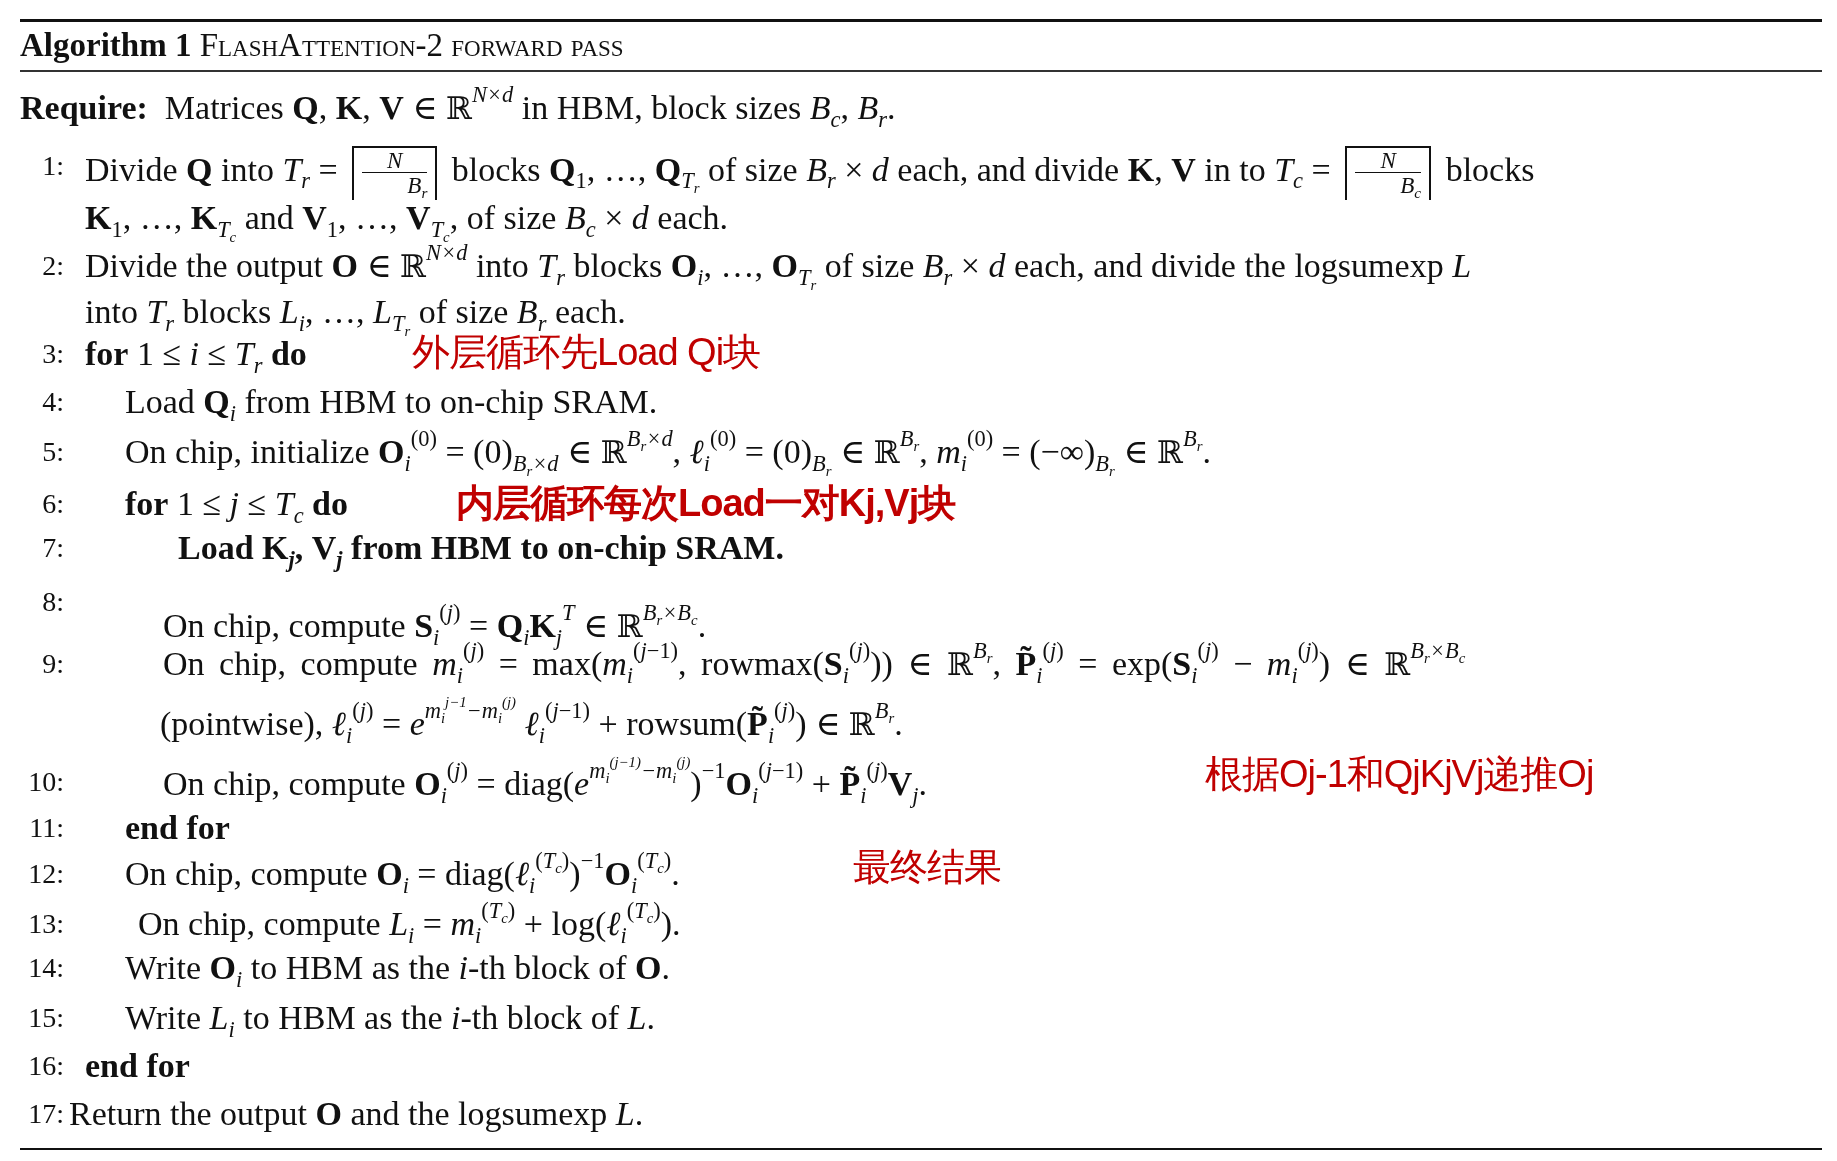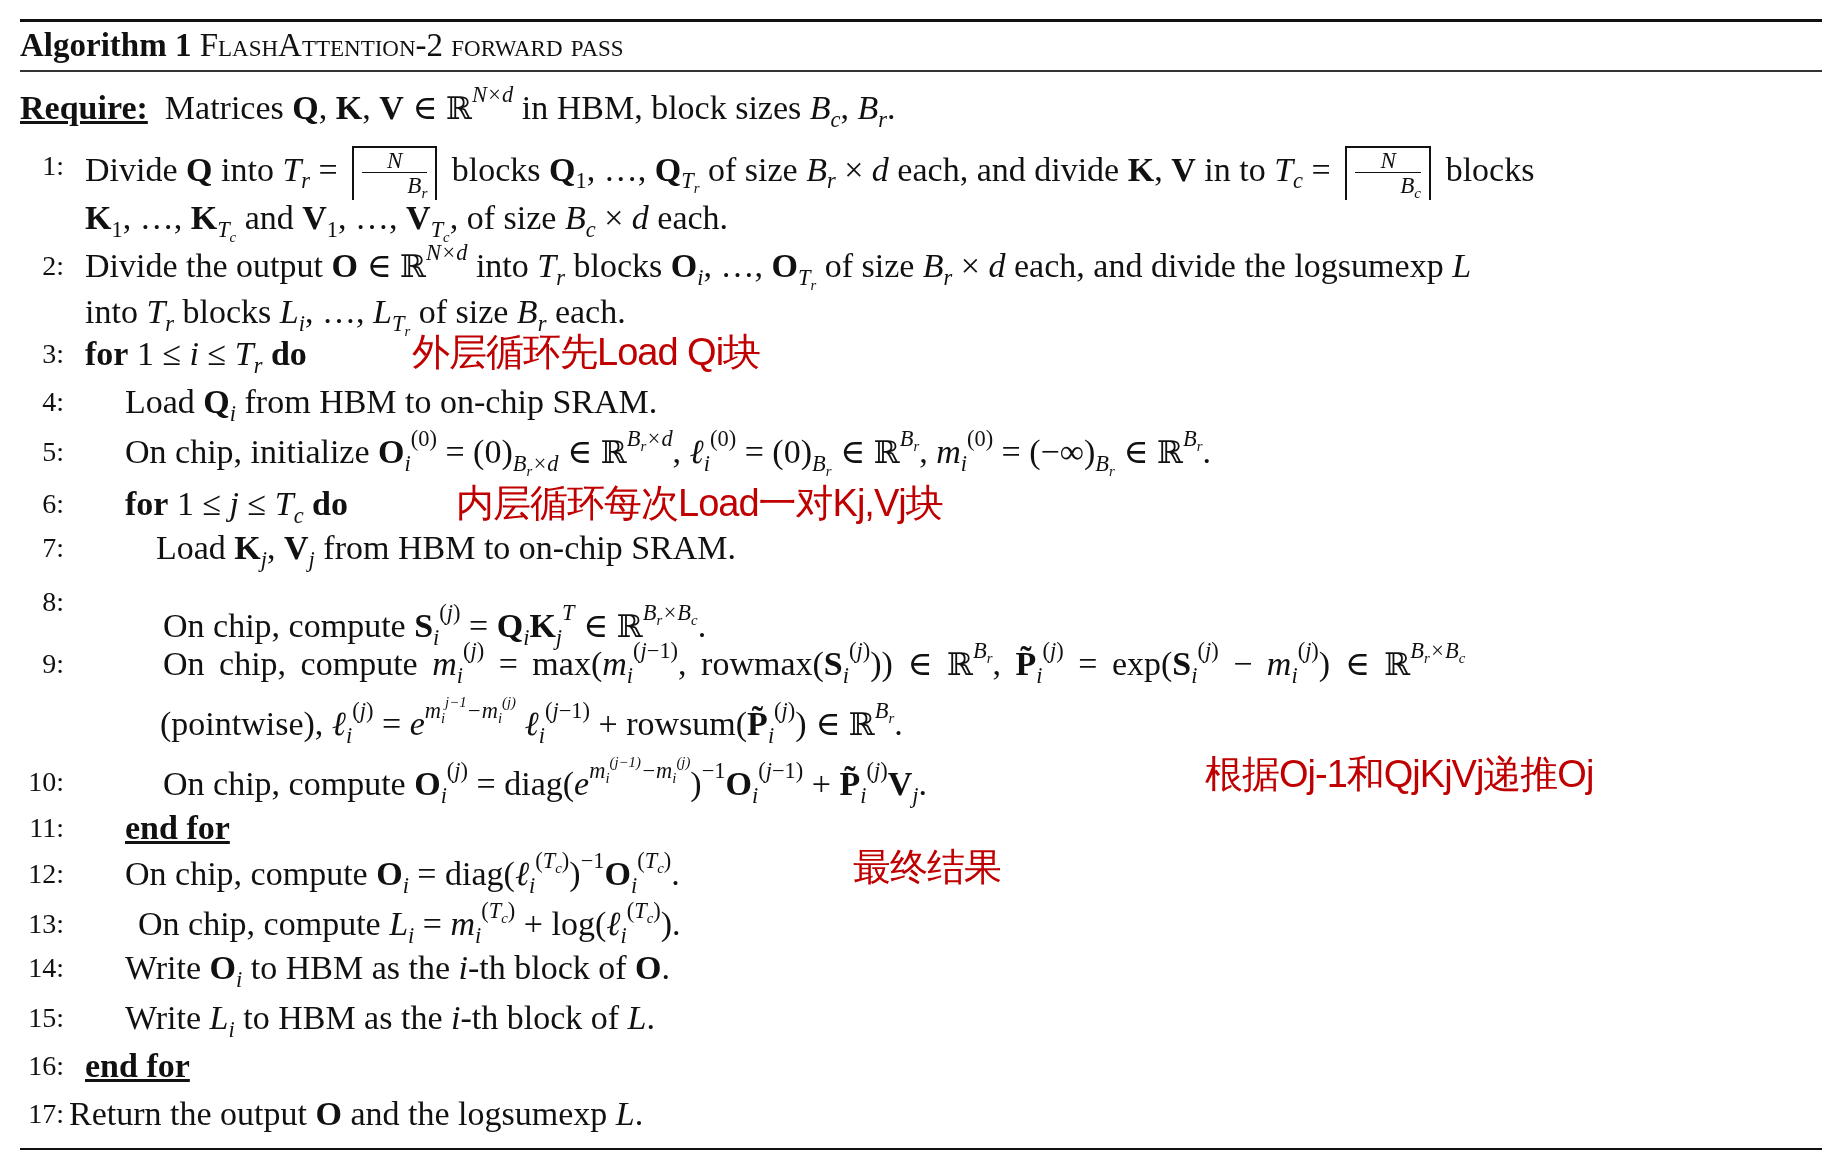--- a/index.html
+++ b/index.html
@@ -7,21 +7,21 @@
          font-family: "Liberation Serif", "DejaVu Serif", serif; color: #111; }
   .rule { position: absolute; left: 20px; width: 1802px; background: #111; }
   .rule.thick { height: 3px; }
   .rule.thin { height: 2px; background: #333; }
   .title { position: absolute; left: 20px; top: 22px; font-size: 33px; line-height: 46px; white-space: nowrap; }
   .title .alg { font-weight: bold; }
   .title .sc { font-variant: small-caps; }
   .line { position: absolute; left: 0; white-space: nowrap; font-size: 34px; line-height: 40px; }
   .lnum { position: absolute; left: 0; width: 64px; text-align: right; font-size: 28px; }
   .txt { position: absolute; }
-  .b { font-weight: bold; text-decoration: underline; }
+  .b { font-weight: bold; }
   .i { font-style: italic; }
   .bb { font-family: "DejaVu Serif", serif; font-size: 0.92em; }
   sup, sub { font-size: 0.66em; line-height: 0; }
   sup { vertical-align: 0.75em; text-align: right; }
   sub { vertical-align: -0.35em; }
   .frac { display: inline-block; vertical-align: middle; text-align: center; font-size: 0.68em; line-height: 1.05em; margin: 0 2px; }
   .frac .num { display: block; border-bottom: 1.5px solid #111; padding: 0 3px; font-style: italic; }
   .frac .den { display: block; font-style: italic; margin-left: 45px; }
   .ceil { display: inline-block; vertical-align: middle; border-left: 2px solid #111; border-right: 2px solid #111; border-top: 2px solid #111; padding: 0 6px 2px 6px; margin: 0 6px; }
   .note { position: absolute; color: #c00000; font-family: "Liberation Sans", "DejaVu Sans", sans-serif; font-size: 38px; line-height: 44px; white-space: nowrap; letter-spacing: -1px; }
@@ -70,25 +70,25 @@
 
 <div class="line" style="top:432px;">
   <span class="lnum">5:</span>
   <span class="txt" style="left:125px;">On chip, initialize <b>O</b><sub class="i">i</sub><sup>(0)</sup> = (0)<sub class="i">B<sub>r</sub>×d</sub> ∈ <span class="bb">ℝ</span><sup class="i">B<sub>r</sub>×d</sup>, <span class="i">ℓ</span><sub class="i">i</sub><sup>(0)</sup> = (0)<sub class="i">B<sub>r</sub></sub> ∈ <span class="bb">ℝ</span><sup class="i">B<sub>r</sub></sup>, <span class="i">m</span><sub class="i">i</sub><sup>(0)</sup> = (−∞)<sub class="i">B<sub>r</sub></sub> ∈ <span class="bb">ℝ</span><sup class="i">B<sub>r</sub></sup>.</span>
 </div>
 
 <div class="line" style="top:484px;">
   <span class="lnum">6:</span>
   <span class="txt" style="left:125px;"><b>for</b> 1 ≤ <span class="i">j</span> ≤ <span class="i">T</span><sub class="i">c</sub> <b>do</b></span>
 </div>
-<div class="note" style="left:456px; top:481px;">内层循环每次Load一对Kj,Vj块</div>
+<div class="note" style="left:456px; top:481px;font-weight:bold;">内层循环每次Load一对Kj,Vj块</div>
 
 <div class="line" style="top:528px;">
   <span class="lnum">7:</span>
-  <span class="txt" style="left:156px;">Load <b>K</b><sub class="i">j</sub>, <b>V</b><sub class="i">j</sub> from HBM to on-chip SRAM.</span>
+  <span class="txt" style="left:178px;font-weight:bold;">Load <b>K</b><sub class="i">j</sub>, <b>V</b><sub class="i">j</sub> from HBM to on-chip SRAM.</span>
 </div>
 
 <div class="line" style="top:582px;">
   <span class="lnum">8:</span>
   <span class="txt" style="left:163px;margin-top:24px;">On chip, compute <b>S</b><sub class="i">i</sub><sup>(<span class="i">j</span>)</sup> = <b>Q</b><sub class="i">i</sub><b>K</b><sub class="i">j</sub><sup class="i">T</sup> ∈ <span class="bb">ℝ</span><sup class="i">B<sub>r</sub>×B<sub>c</sub></sup>.</span>
 </div>
 
 <div class="line" style="top:644px;">
   <span class="lnum">9:</span>
   <span class="txt" style="left:163px; word-spacing:6px;">On chip, compute <span class="i">m</span><sub class="i">i</sub><sup>(<span class="i">j</span>)</sup> = max(<span class="i">m</span><sub class="i">i</sub><sup>(<span class="i">j</span>−1)</sup>, rowmax(<b>S</b><sub class="i">i</sub><sup>(<span class="i">j</span>)</sup>)) ∈ <span class="bb">ℝ</span><sup class="i">B<sub>r</sub></sup>, <b>P̃</b><sub class="i">i</sub><sup>(<span class="i">j</span>)</sup> = exp(<b>S</b><sub class="i">i</sub><sup>(<span class="i">j</span>)</sup> − <span class="i">m</span><sub class="i">i</sub><sup>(<span class="i">j</span>)</sup>) ∈ <span class="bb">ℝ</span><sup class="i">B<sub>r</sub>×B<sub>c</sub></sup></span>

